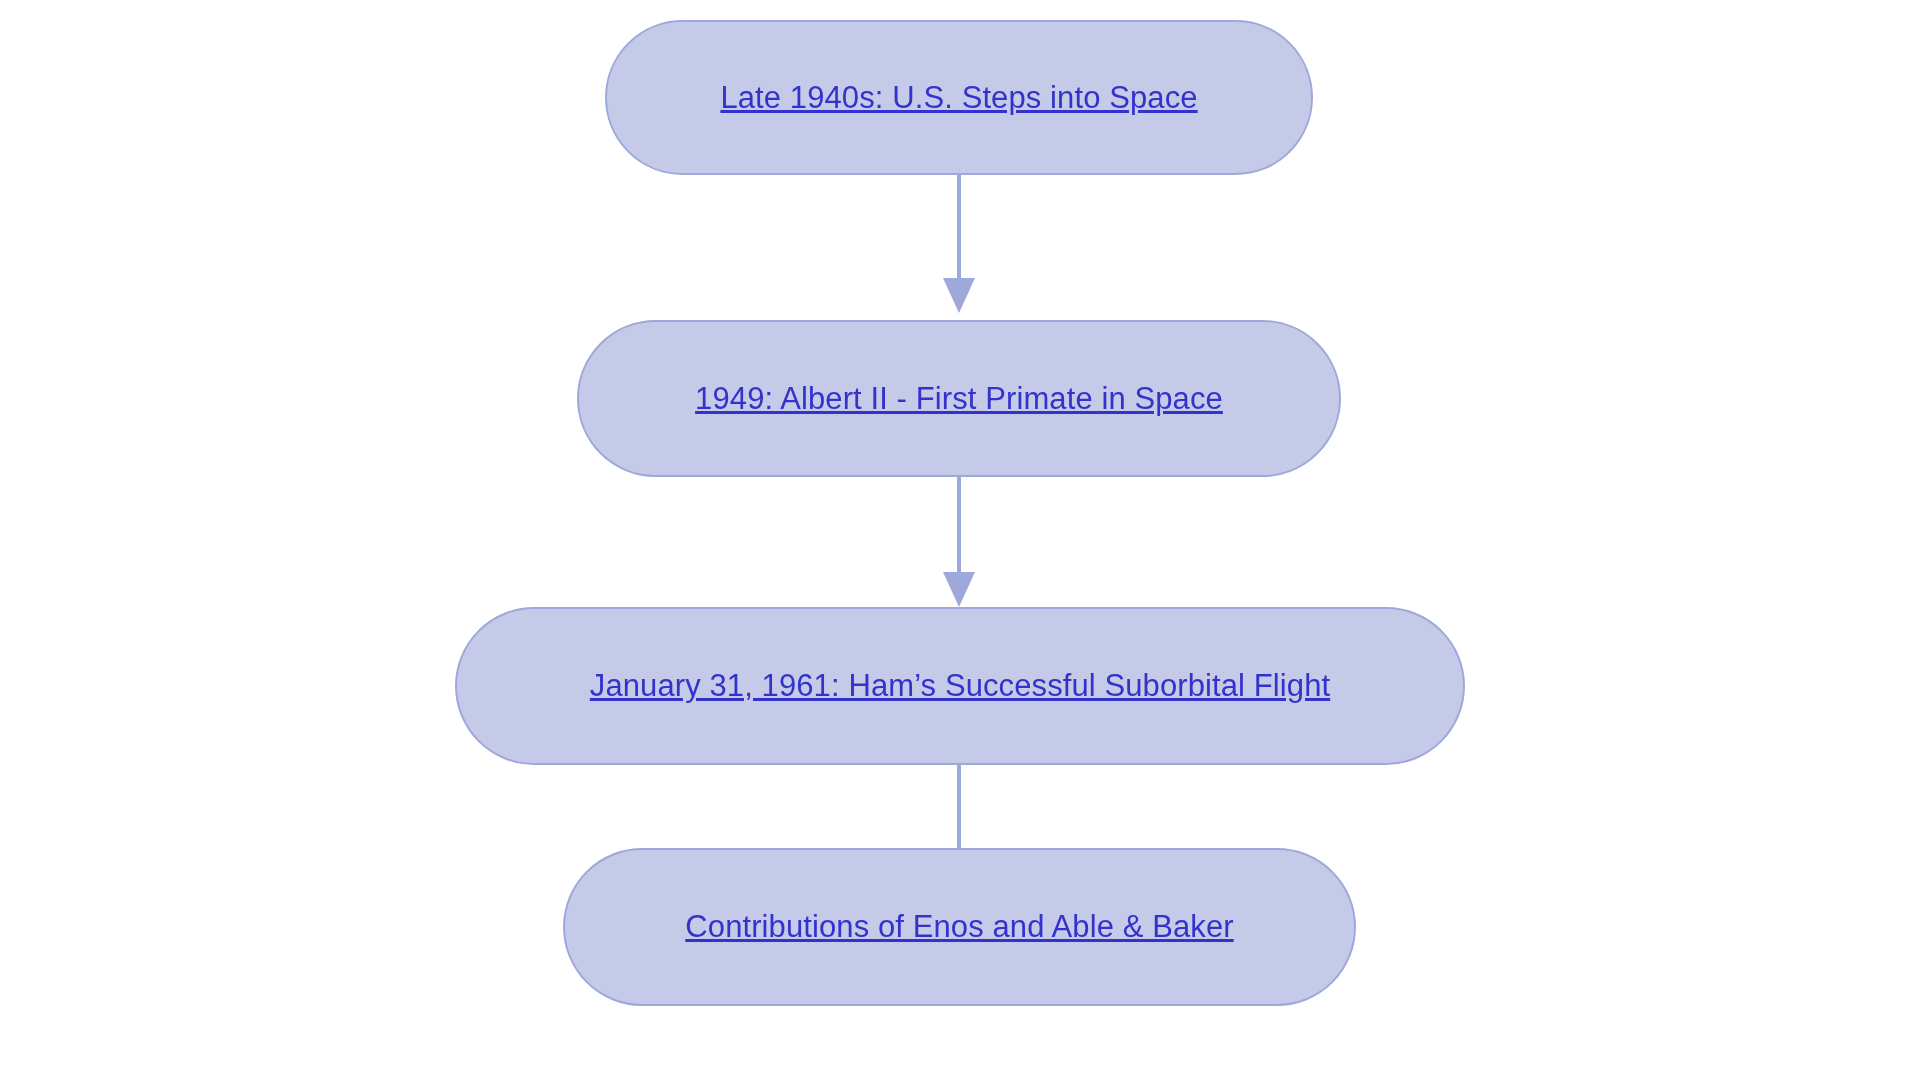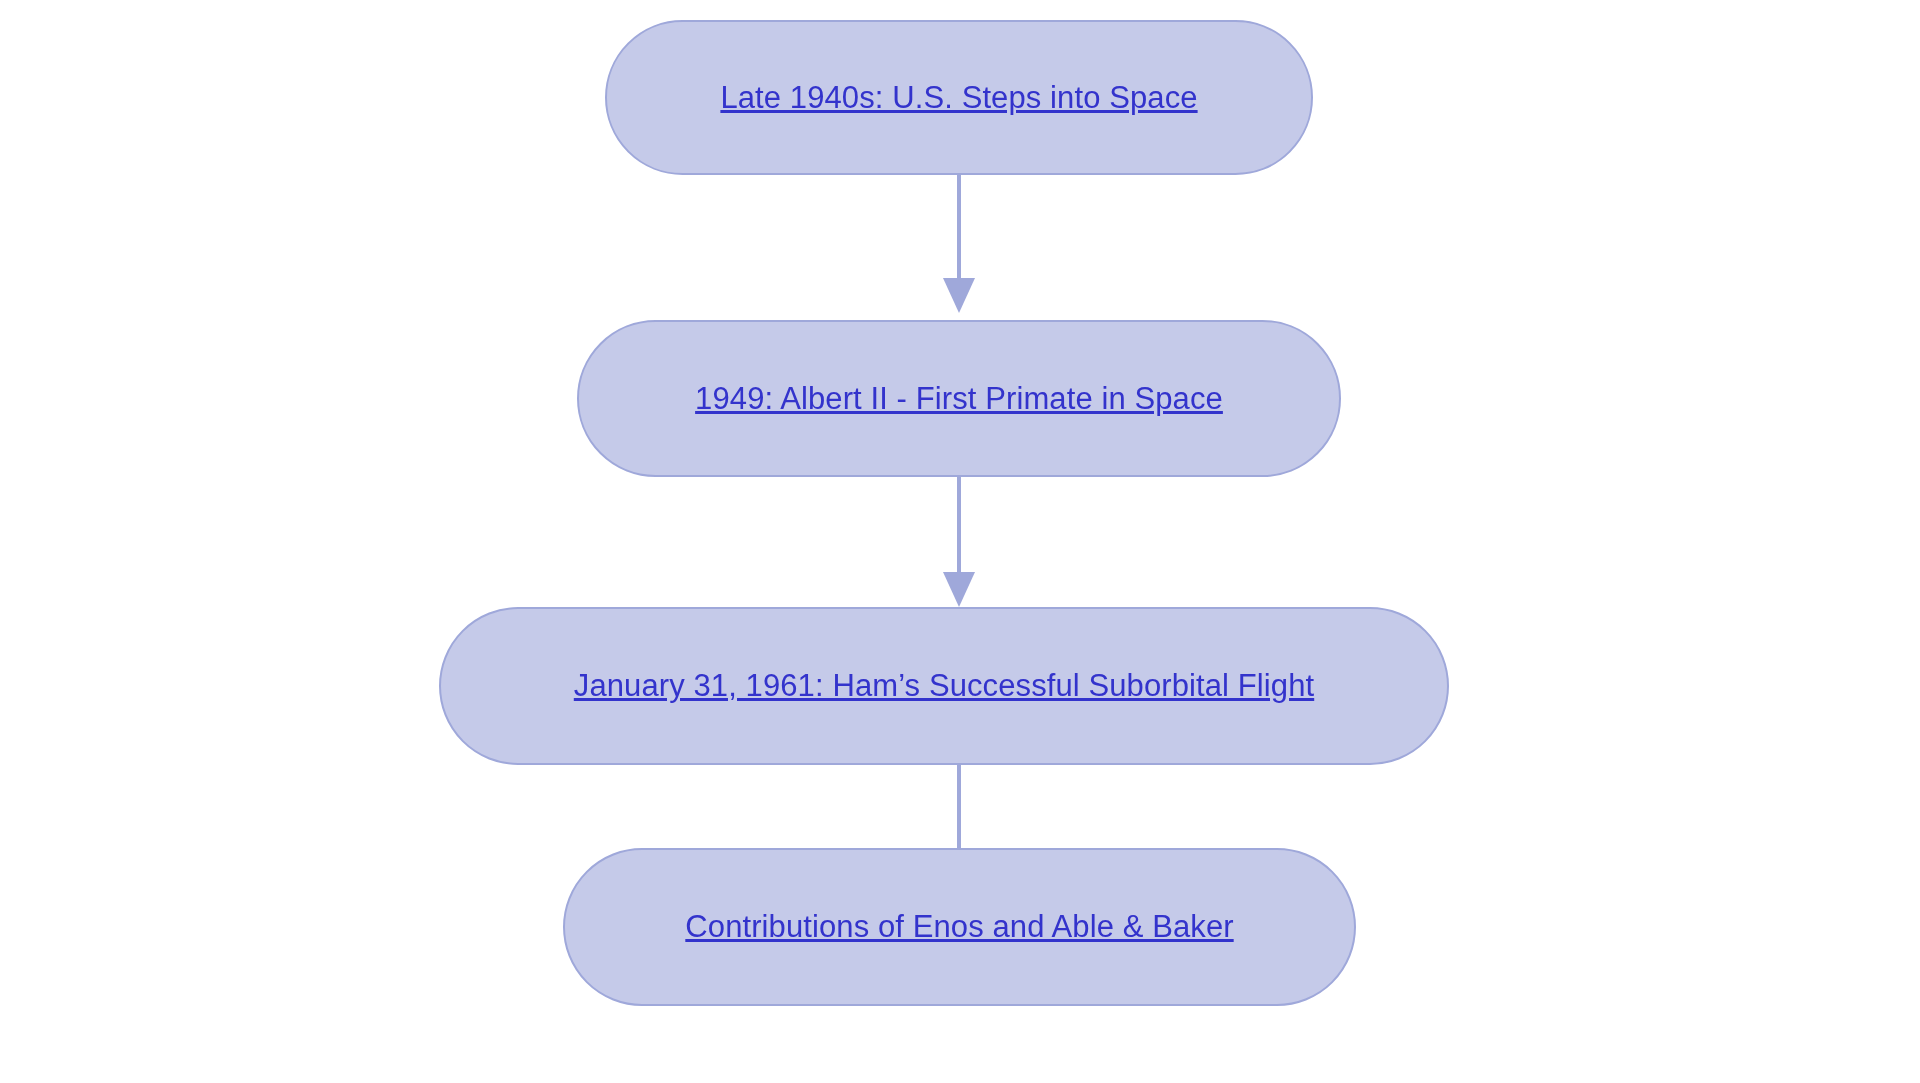--- a/index.html
+++ b/index.html
@@ -40,21 +40,21 @@
     font-weight: 400;
     line-height: 1.15;
     letter-spacing: 0.1px;
     white-space: nowrap;
     color: #3333cc;
     text-align: center;
   }
 
   #node-1 { left: 605px;  top: 20px;   width: 708px;  height: 155px; }
   #node-2 { left: 577px;  top: 313px;  width: 764px;  height: 157px; margin-top: 7px; }
-  #node-3 { left: 439px;  top: 607px;  width: 1010px; height: 158px; justify-content: center; }
+  #node-3 { left: 455px;  top: 607px;  width: 1010px; height: 158px; justify-content: center; }
   #node-4 { left: 563px;  top: 848px;  width: 793px;  height: 158px; }
 
   
   .edge {
     position: absolute;
     left: 0;
     top: 0;
     width: 1920px;
     height: 1083px;
     pointer-events: none;

